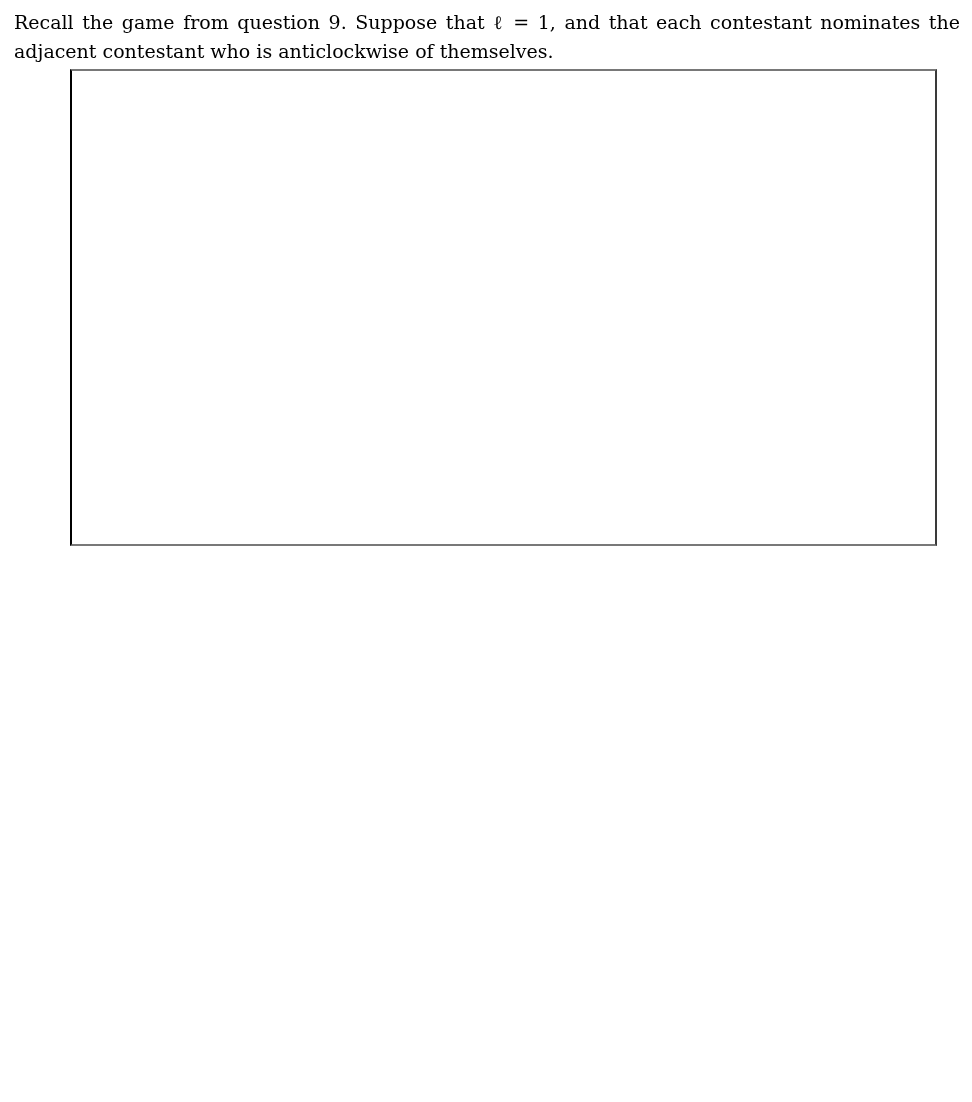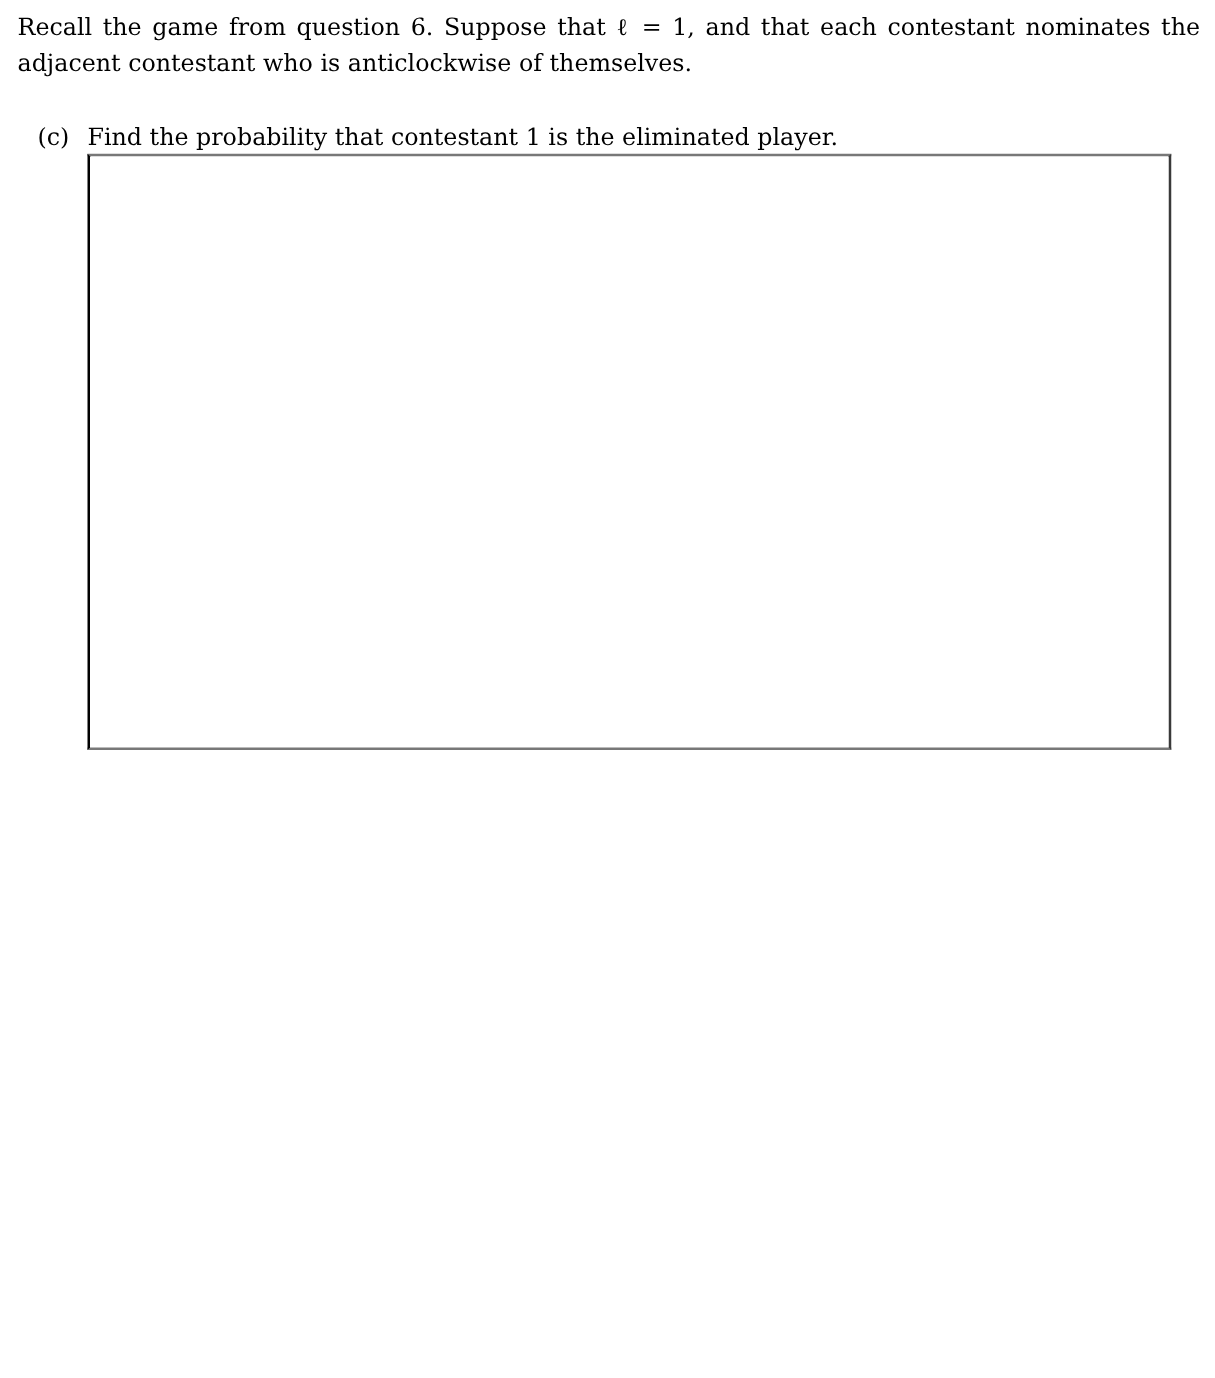--- a/index.html
+++ b/index.html
@@ -64,26 +64,23 @@
   .answer-box.small { height: 188px; }
   .answer-box.large { height: 477px; }
   .box-gap { margin-top: 3px; }
 </style>
 </head>
 <body>
 
 <div class="page">
 
   <div class="intro">
-    <div class="intro-line justify-full">Recall the game from question 6. Suppose that ℓ = 1, and that each contestant nominates the</div>
+    <div class="intro-line justify-full">Recall the game from question 9. Suppose that ℓ = 1, and that each contestant nominates the</div>
     <div class="intro-line">adjacent contestant who is anticlockwise of themselves.</div>
   </div>
 
 
 
   <div class="item">
-    <div class="item-head later">
-      <span class="item-label">(c)</span><span class="item-text">Find the probability that contestant 1 is the eliminated player.</span>
-    </div>
     <div class="answer-box large box-gap"></div>
   </div>
 
 </div>
 
 </body></html>

